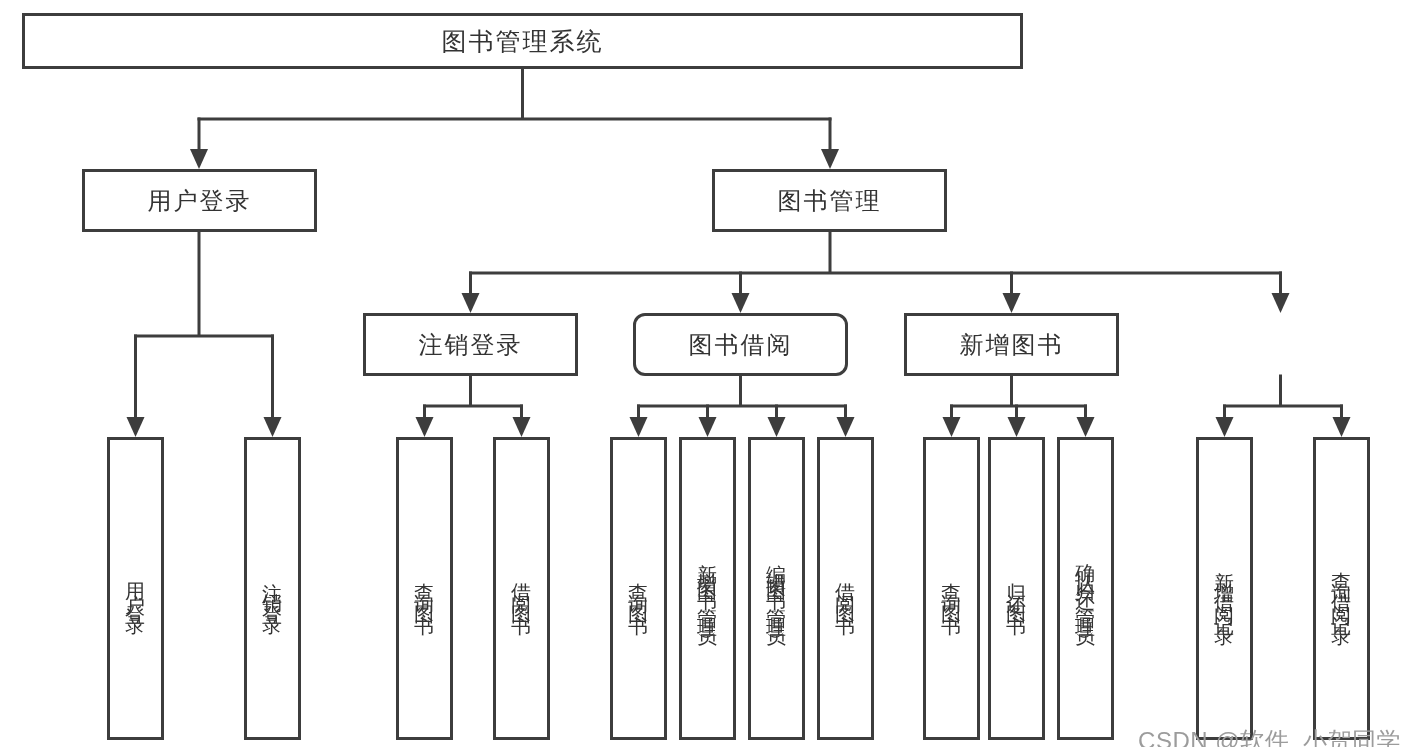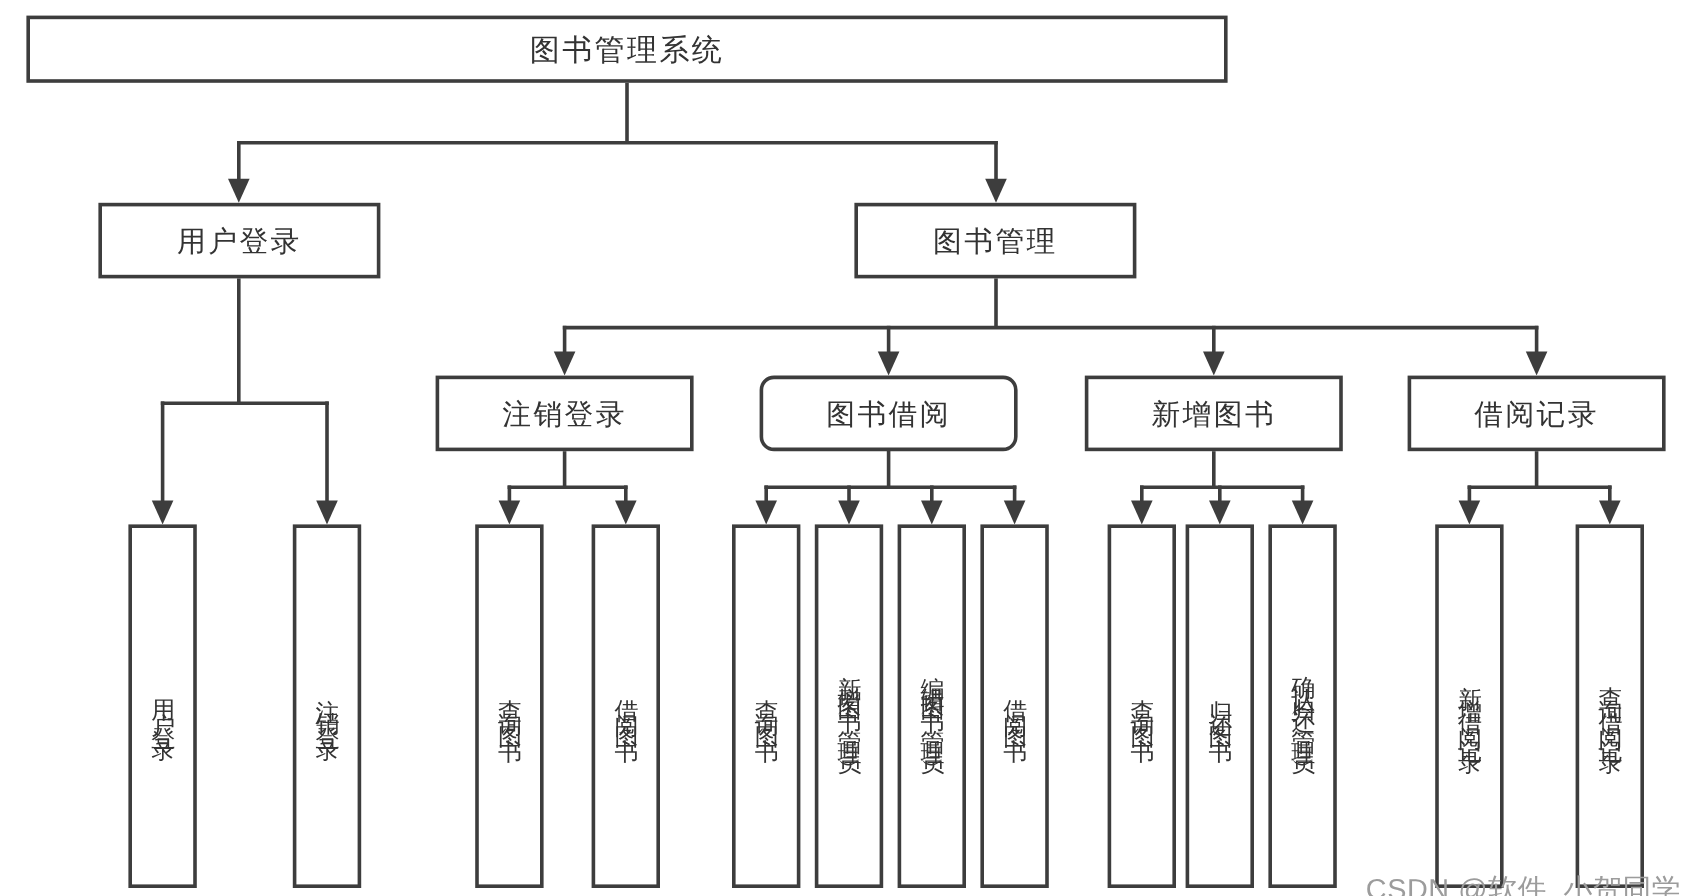--- a/index.html
+++ b/index.html
@@ -98,23 +98,20 @@
 
   <div class="node" style="left:363px;top:313px;width:215px;height:63px;">
     <span class="h-label">注销登录</span>
   </div>
   <div class="node" style="left:633px;top:313px;width:215px;height:63px;border-radius:12px;">
     <span class="h-label">图书借阅</span>
   </div>
   <div class="node" style="left:904px;top:313px;width:215px;height:63px;">
     <span class="h-label">新增图书</span>
   </div>
-  <div class="node" style="left:1173px;top:313px;width:215px;height:63px;">
-    <span class="h-label">借阅记录</span>
-  </div>
 
   <div class="node leaf" style="left:107px;">
     <span class="v-label">用户登录</span>
   </div>
   <div class="node leaf" style="left:244px;">
     <span class="v-label">注销登录</span>
   </div>
 
   <div class="node leaf" style="left:396px;">
     <span class="v-label">查询图书</span>

